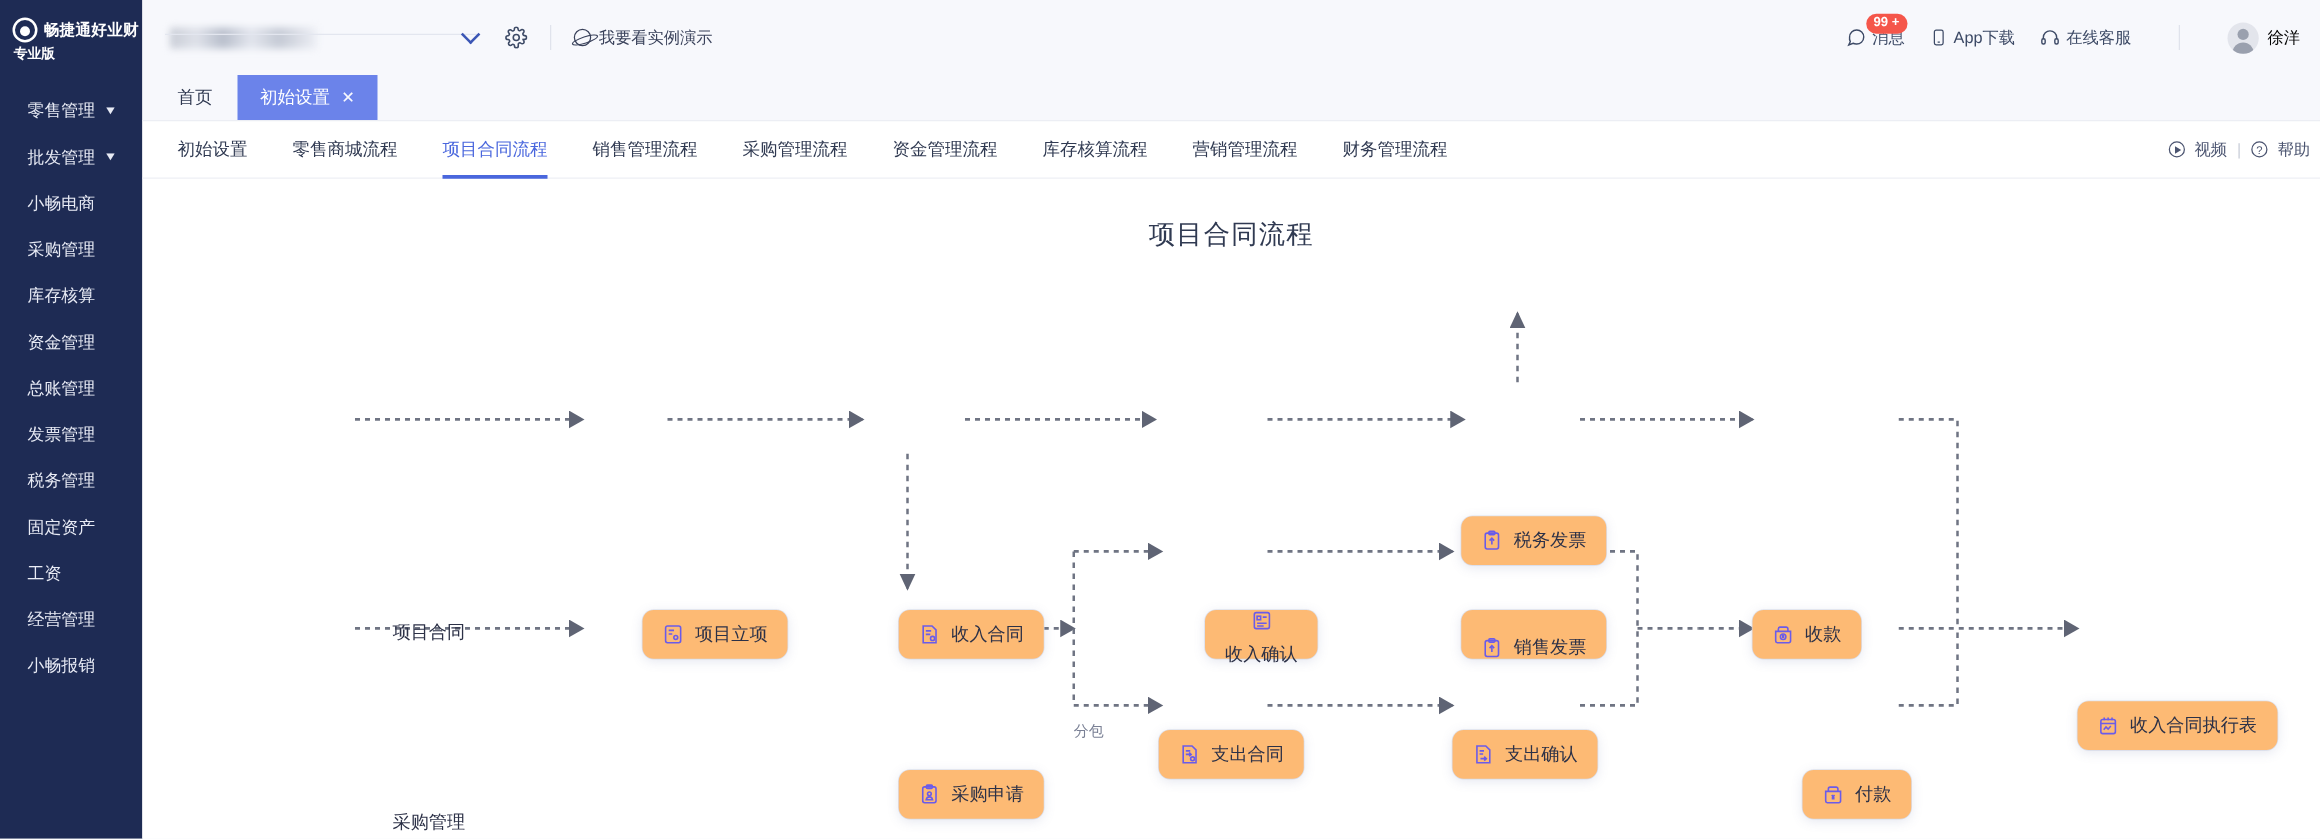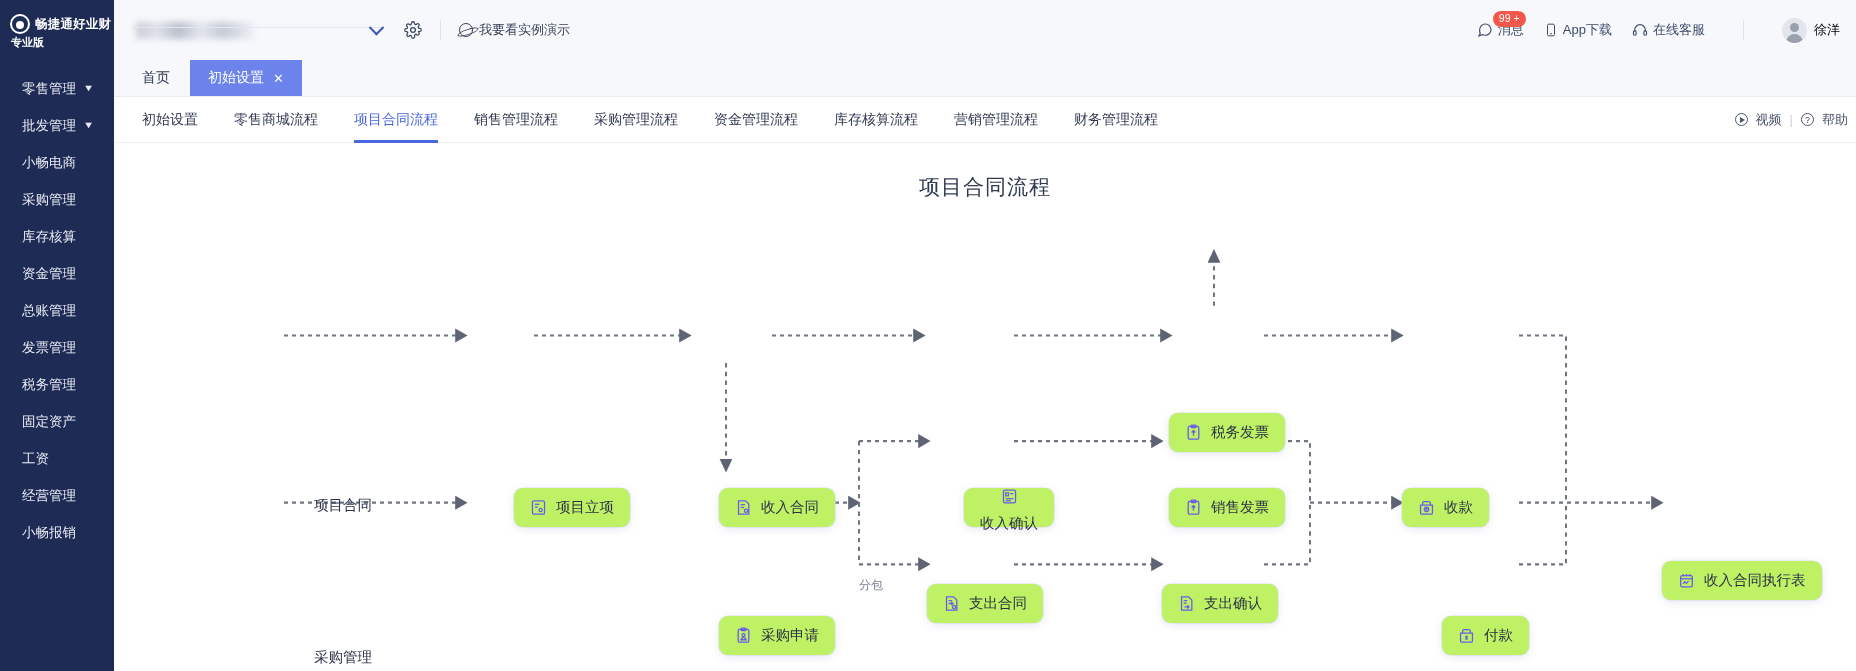--- a/index.html
+++ b/index.html
@@ -59,21 +59,21 @@
   .demo-link { display: flex; align-items: center; gap: 6px; font-size: 13px; color: #39415a; cursor: pointer; }
   .demo-ico { width: 14px; height: 14px; border: 1.4px solid #39415a; border-radius: 50%; position: relative; }
   .demo-ico:after {
     content:""; position:absolute; left:-3px; top:5px; width:20px; height:4px;
     border:1.3px solid #39415a; border-radius: 50%; transform: rotate(-18deg);
   }
   .top-right { margin-left: auto; display: flex; align-items: center; gap: 20px; padding-right: 4px; }
   .tr-item { display: flex; align-items: center; gap: 5px; font-size: 13px; color: #3d4a66; cursor: pointer; position: relative; }
   .badge {
     position: absolute; left: 16px; top: -10px; background: #f5564a; color: #fff;
-    font-size: 10.5px; font-weight: normal; border-radius: 9px; padding: 1px 6px 2px; line-height: 1.2; white-space: nowrap;
+    font-size: 10.5px; font-weight: bold; border-radius: 9px; padding: 1px 6px 2px; line-height: 1.2; white-space: nowrap;
   }
   .avatar-wrap { display: flex; align-items: center; gap: 7px; }
   .avatar {
     width: 25px; height: 25px; border-radius: 50%; background: #e3e5ec; position: relative; overflow: hidden; flex: none;
   }
   .avatar:before { content:""; position:absolute; left:8px; top:5px; width:9px; height:9px; border-radius:50%; background:#9aa0ae; }
   .avatar:after { content:""; position:absolute; left:4px; top:16px; width:17px; height:11px; border-radius:9px 9px 0 0; background:#9aa0ae; }
   .user-name { font-size: 13px; color: #000000; white-space: nowrap; }
 
   
@@ -115,21 +115,21 @@
   .sep-bar { color: #ccd0da; }
 
   
   .diagram-area { flex: 1; position: relative; overflow: hidden; }
   .diagram-title {
     text-align: center; font-size: 21px; color: #303a52; padding-top: 30px; letter-spacing: 1px;
   }
   .canvas { position: absolute; left: 0; top: 0; right: 0; bottom: 0; }
   .node {
     position: absolute; display: flex; align-items: center; gap: 9px;
-    background: #bef264; border-radius: 9px; padding: 0 16px; height: 39px;
+    background: #fdba74; border-radius: 9px; padding: 0 16px; height: 39px;
     box-shadow: 0 2px 9px rgba(92,104,160,.17), 0 0 0 .6px rgba(226,229,240,.9);
     font-size: 14.5px; color: #2c3147; white-space: nowrap; cursor: pointer;
   }
   .node svg { flex: none; }
   .row-label { position: absolute; font-size: 14.5px; color: #2c3147; white-space: nowrap; }
   .edge-label { position: absolute; font-size: 12px; color: #7a8095; white-space: nowrap; }
   svg.wires { position: absolute; left: 0; top: 0; width: 100%; height: 100%; pointer-events: none; }
 </style>
 </head>
 <body>
@@ -379,21 +379,21 @@
           <div class="node" style="left:1055px; top:270px;">
             <svg width="17" height="17" viewBox="0 0 24 24" fill="none" stroke="#6a5bea" stroke-width="1.8">
               <rect x="4.5" y="3.5" width="15" height="18" rx="2.2"></rect>
                 <rect x="8.6" y="1.6" width="6.8" height="3.6" rx="1.2"></rect>
               <line x1="12" y1="16.5" x2="12" y2="9.5"></line>
                 <path d="M9.4 12 12 9.3 14.6 12"></path>
             </svg>
             <span>税务发票</span>
           </div>
 
-          <div class="node" style="left:1055px; top:345px;">
+          <div class="node" style="left:1055px; top:345px;align-items:flex-end;">
             <svg width="17" height="17" viewBox="0 0 24 24" fill="none" stroke="#6a5bea" stroke-width="1.8">
               <rect x="4.5" y="3.5" width="15" height="18" rx="2.2"></rect>
                 <rect x="8.6" y="1.6" width="6.8" height="3.6" rx="1.2"></rect>
               <line x1="12" y1="16.5" x2="12" y2="9.5"></line>
                 <path d="M9.4 12 12 9.3 14.6 12"></path>
             </svg>
             <span>销售发票</span>
           </div>
 
           <div class="node" style="left:1288px; top:345px;">

